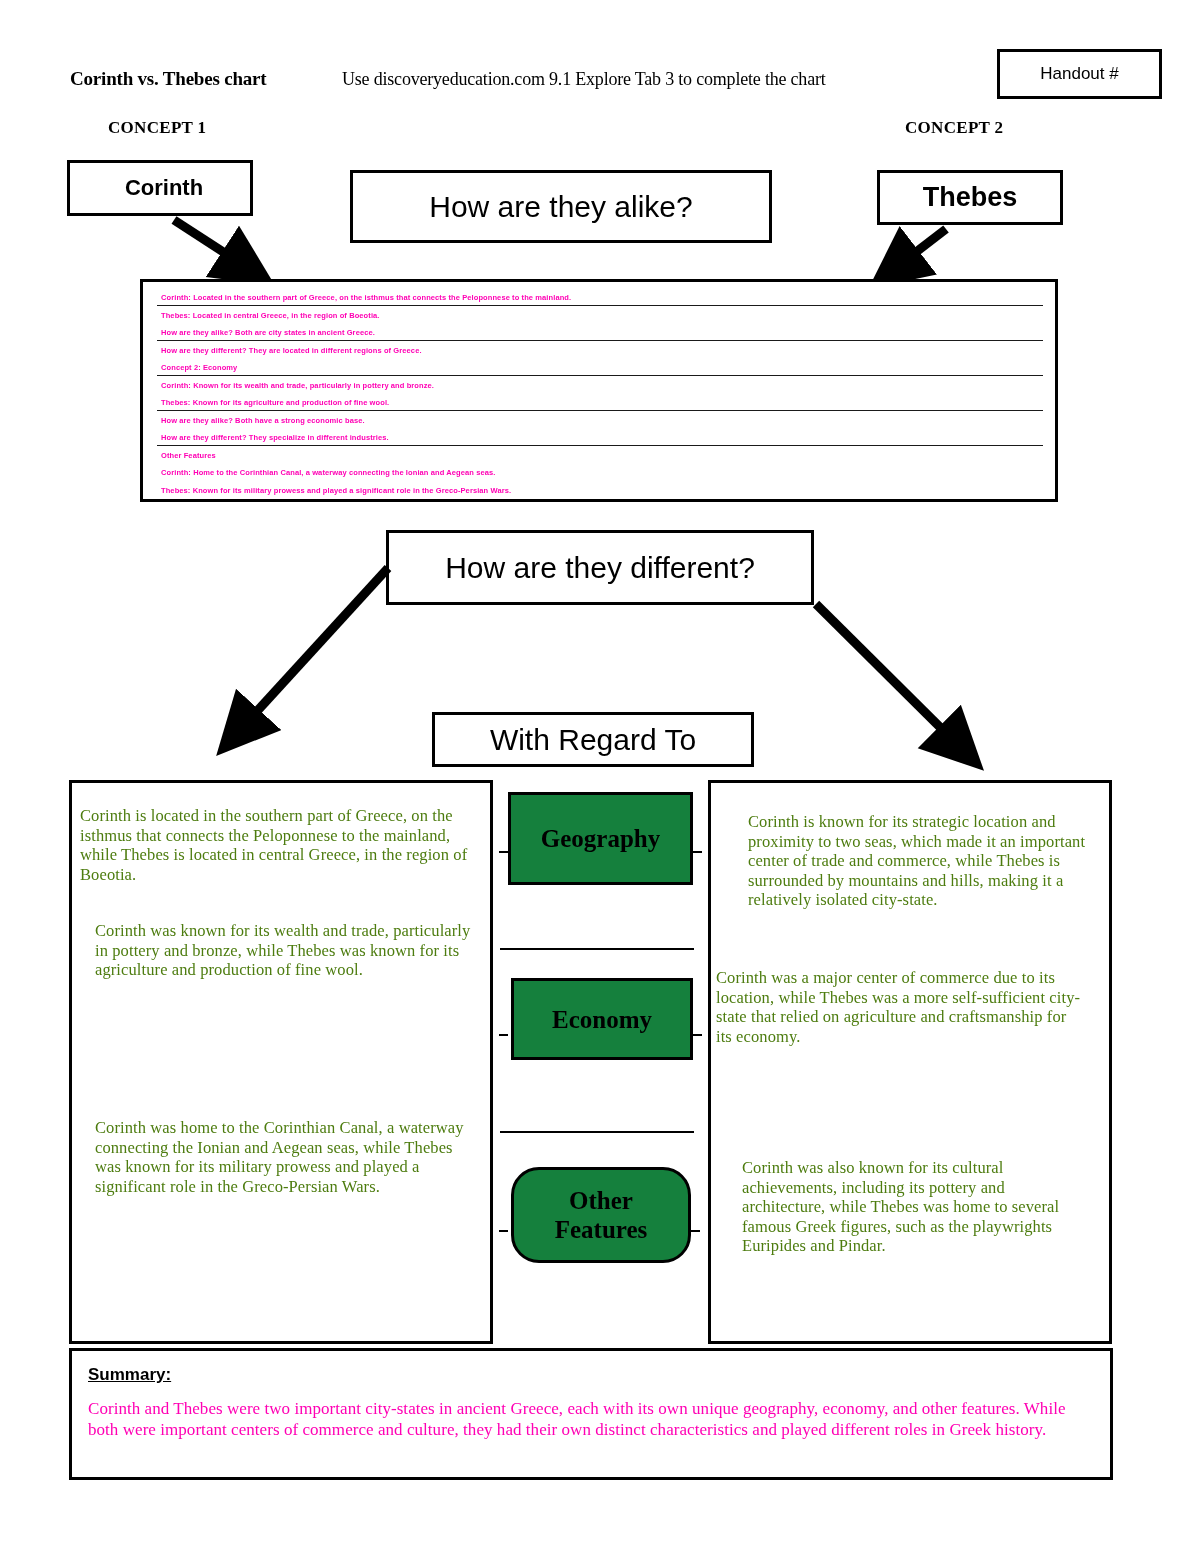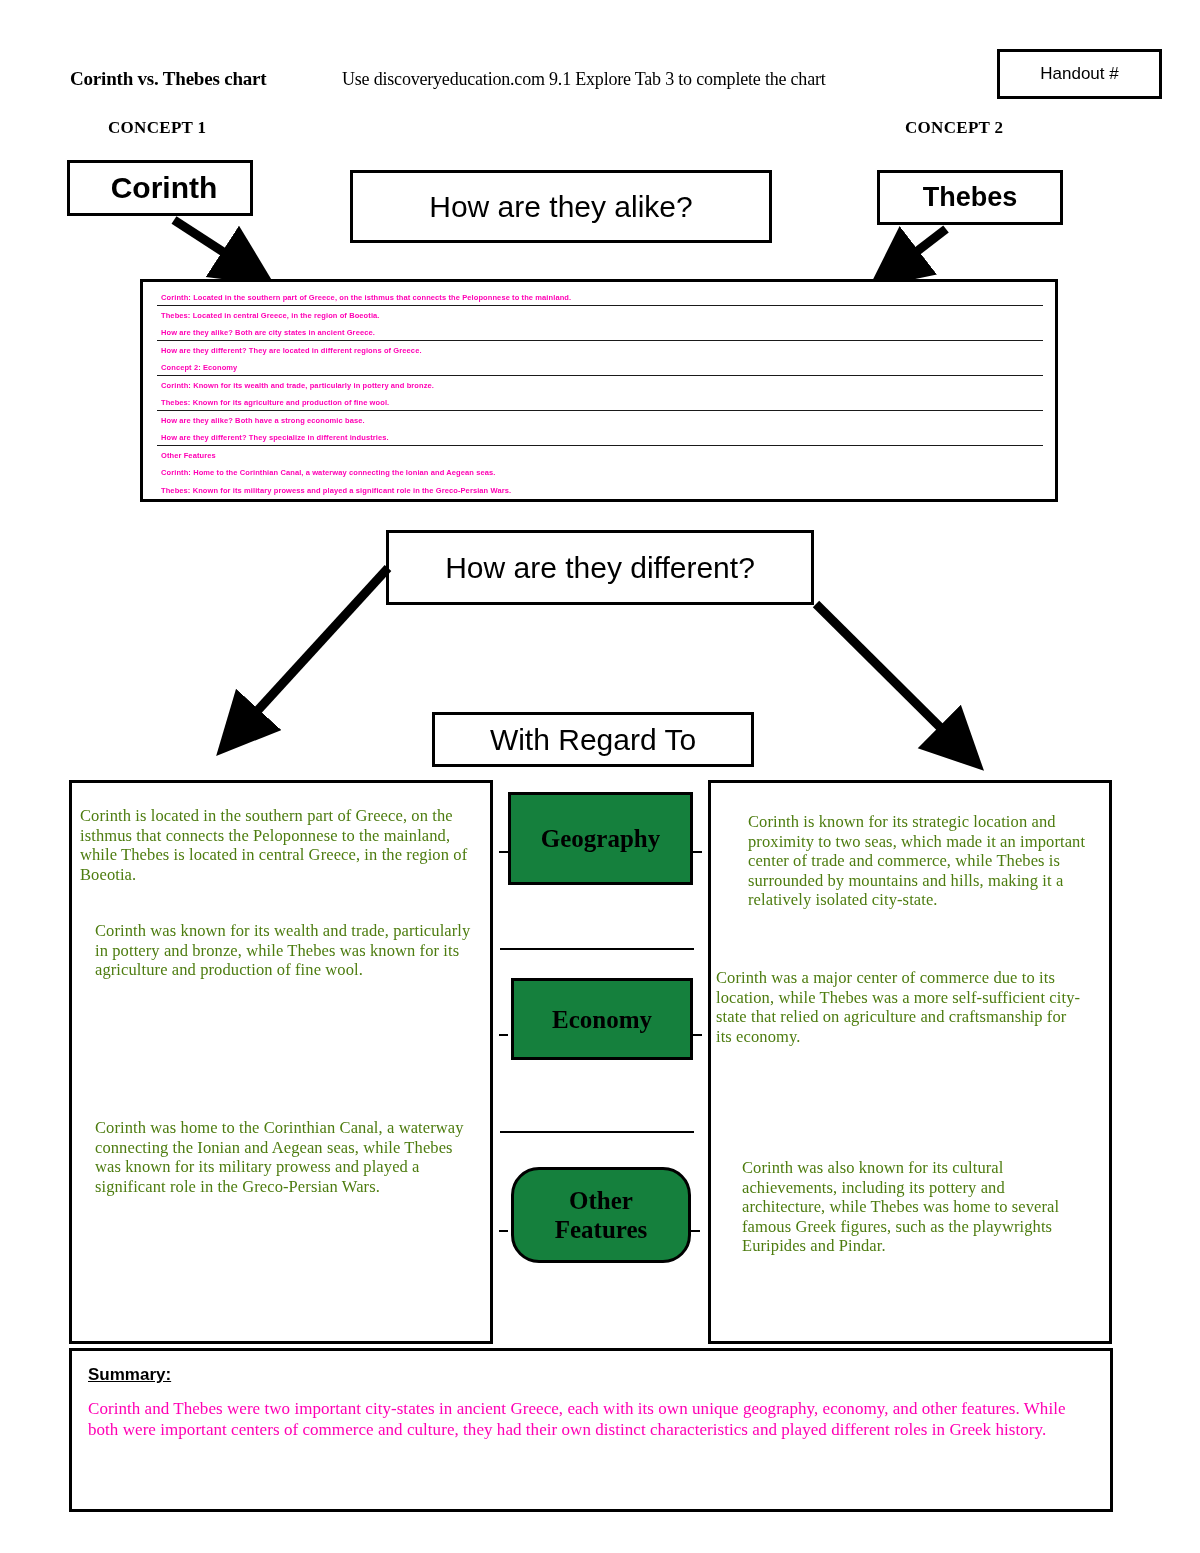--- a/index.html
+++ b/index.html
@@ -74,21 +74,21 @@
   .box-center {
     display: flex;
     align-items: center;
     justify-content: center;
   }
 
   #corinth-box { left: 67px; top: 160px; width: 186px; height: 56px; }
   #corinth-box span {
     font-family: "Liberation Sans", sans-serif;
     font-weight: bold;
-    font-size: 30px;
+    font-size: 22px;
     margin-left: 8px;
   }
   #thebes-box { left: 877px; top: 170px; width: 186px; height: 55px; }
   #thebes-box span {
     font-family: "Liberation Sans", sans-serif;
     font-weight: bold;
     font-size: 27px;
   }
   #alike-box { left: 350px; top: 170px; width: 422px; height: 73px; }
   #alike-box span {
@@ -195,21 +195,21 @@
 
   .tick {
     position: absolute;
     border-top: 2.5px solid #000;
     width: 9px; height: 0;
   }
 
   
   #summary-box {
     left: 69px; top: 1348px;
-    width: 1044px; height: 164px;
+    width: 1044px; height: 132px;
     padding: 14px 16px 0 16px;
   }
   #summary-label {
     font-family: "Liberation Sans", sans-serif;
     font-weight: bold;
     font-size: 17px;
     text-decoration: underline;
     display: inline-block;
     margin-bottom: 13px;
   }

